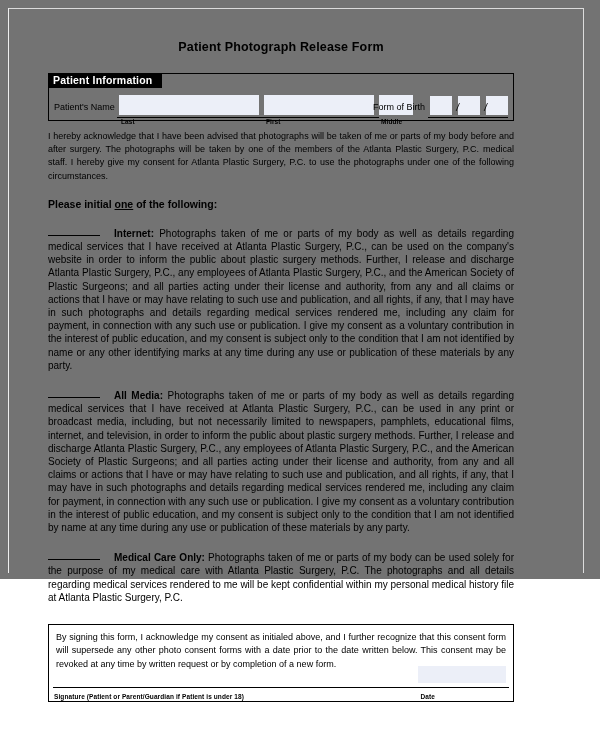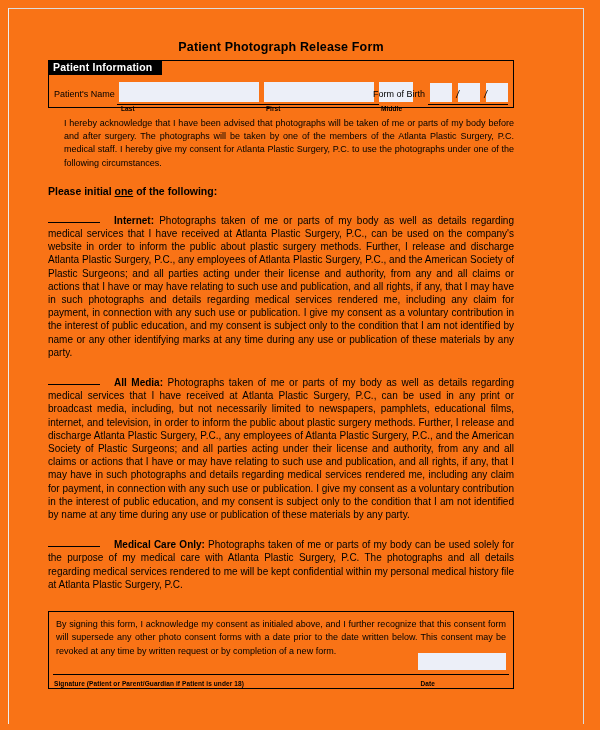--- a/index.html
+++ b/index.html
@@ -10,22 +10,22 @@
   body {
     width: 600px;
     height: 730px;
     overflow: hidden;
     font-family: "Liberation Sans", sans-serif;
     color: #000000;
   }
   .page {
     position: relative;
     width: 600px;
-    height: 730px;
-    background: #f97316;
+    height: 579px;
+    background: #737373;
     box-sizing: border-box;
     padding-left: 23px;
   }
   
   .page-edge-top {
     position: absolute;
     left: 8px; right: 16px; top: 8px;
     height: 1px;
     background: #dcdcdc;
   }
@@ -54,21 +54,21 @@
     font-size: 12.5px;
     font-weight: bold;
     letter-spacing: 0.15px;
     margin-top: 40px;
     margin-bottom: 0;
   }
 
   
   .pi-box {
     position: relative;
-    margin-top: 6px;
+    margin-top: 19px;
     border: 1.6px solid #000;
     height: 48px;
     box-sizing: border-box;
   }
   .pi-banner {
     position: absolute;
     left: -1px;
     top: -1px;
     background: #000000;
     color: #ffffff;
@@ -155,21 +155,21 @@
   h2.sec {
     font-size: 10.5px;
     font-weight: bold;
     margin: 17px 0 0 0;
     letter-spacing: 0.1px;
   }
   p.body {
     font-size: 9px;
     line-height: 13.2px;
     text-align: justify;
-    margin: 9px 0 0 16px;
+    margin: 9px 0 0 0;
     word-spacing: 0.2px;
   }
   h3.initial-hdr {
     font-size: 10.5px;
     font-weight: bold;
     margin: 15px 0 0 0;
   }
   h3.initial-hdr u { }
 
   p.clause {

